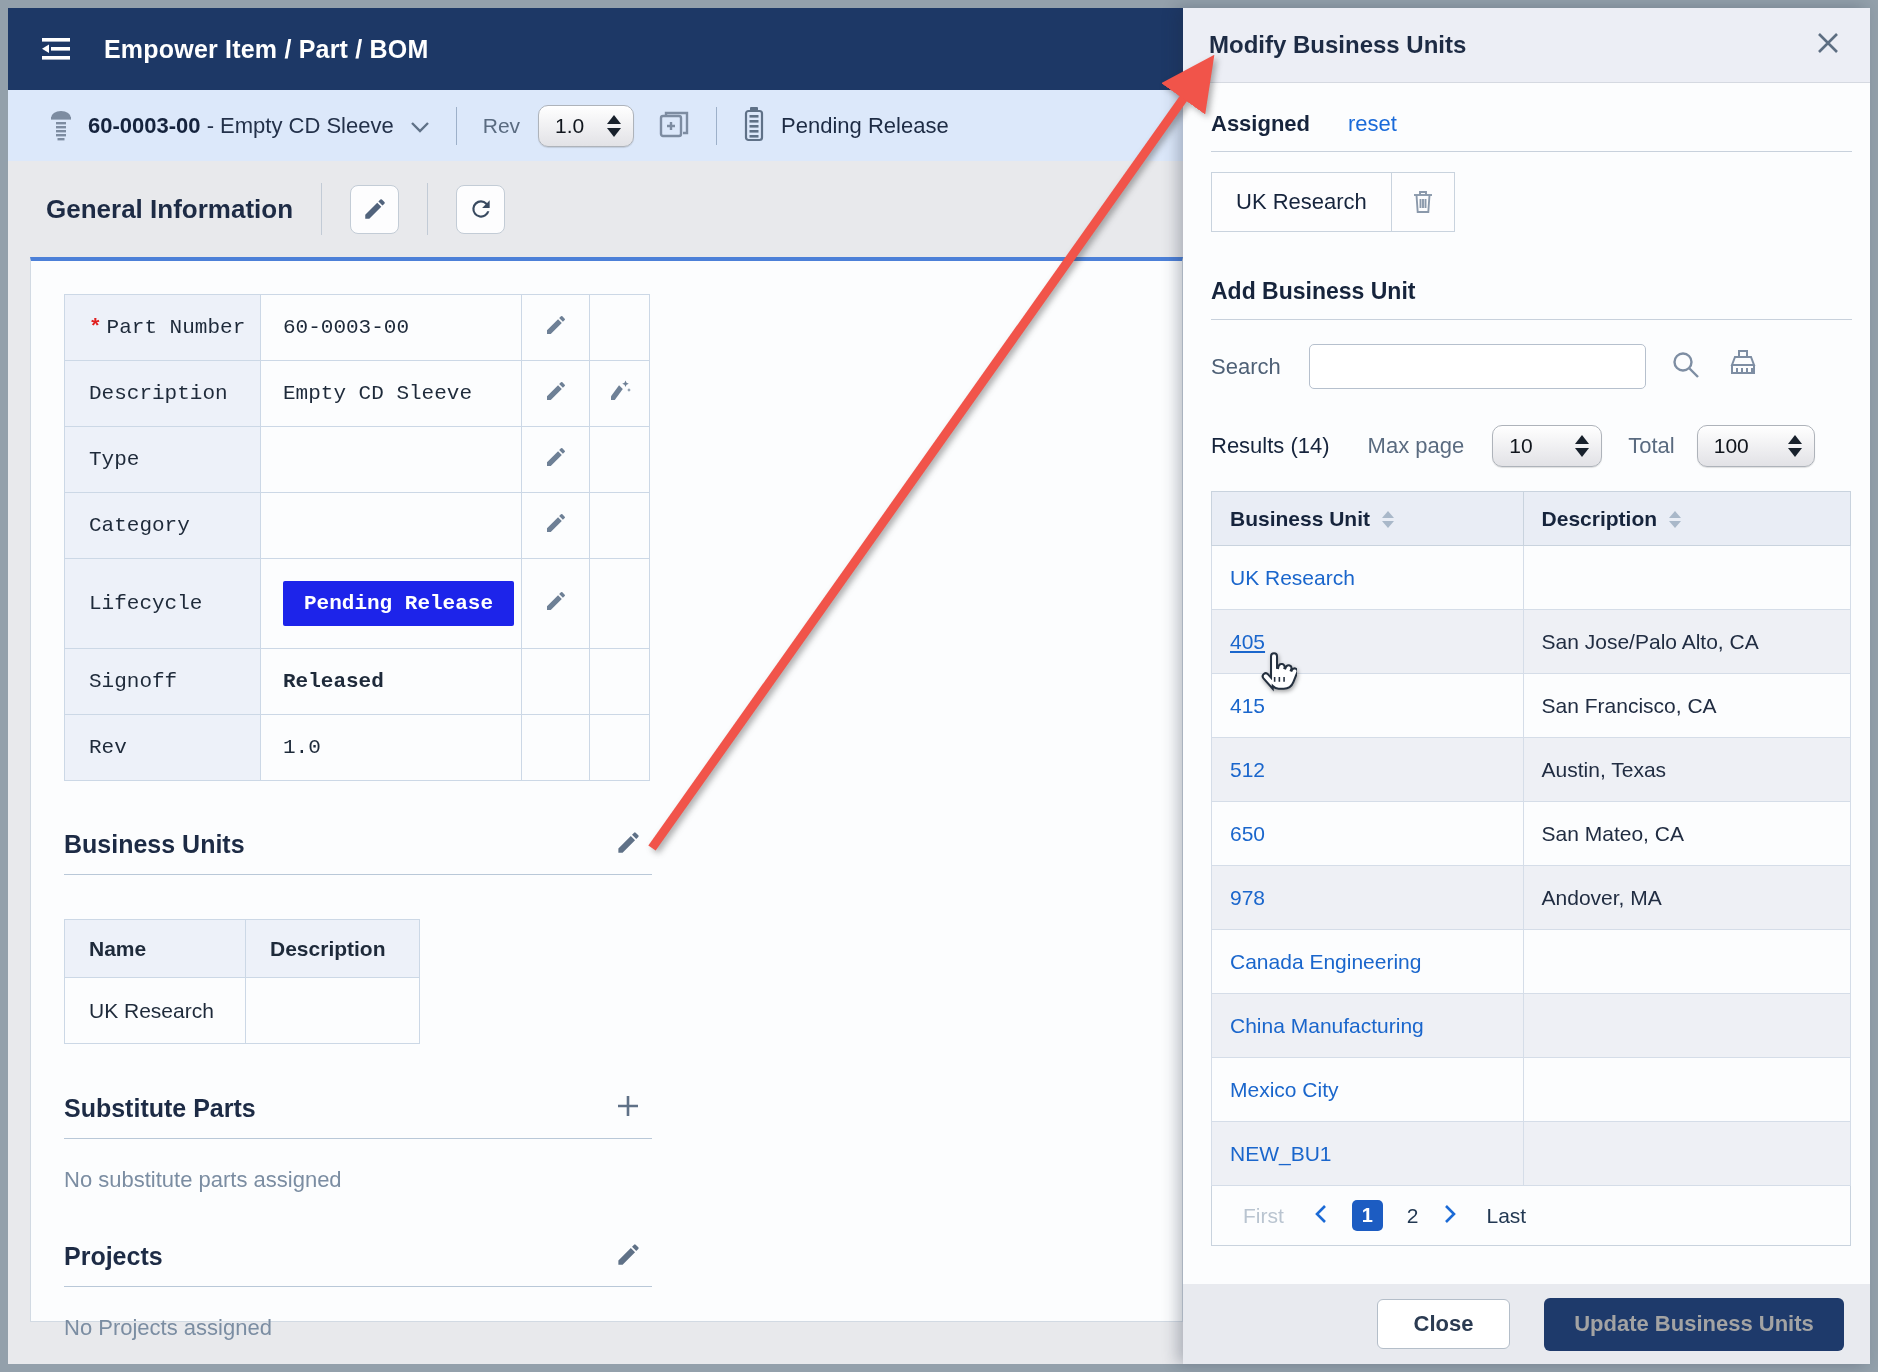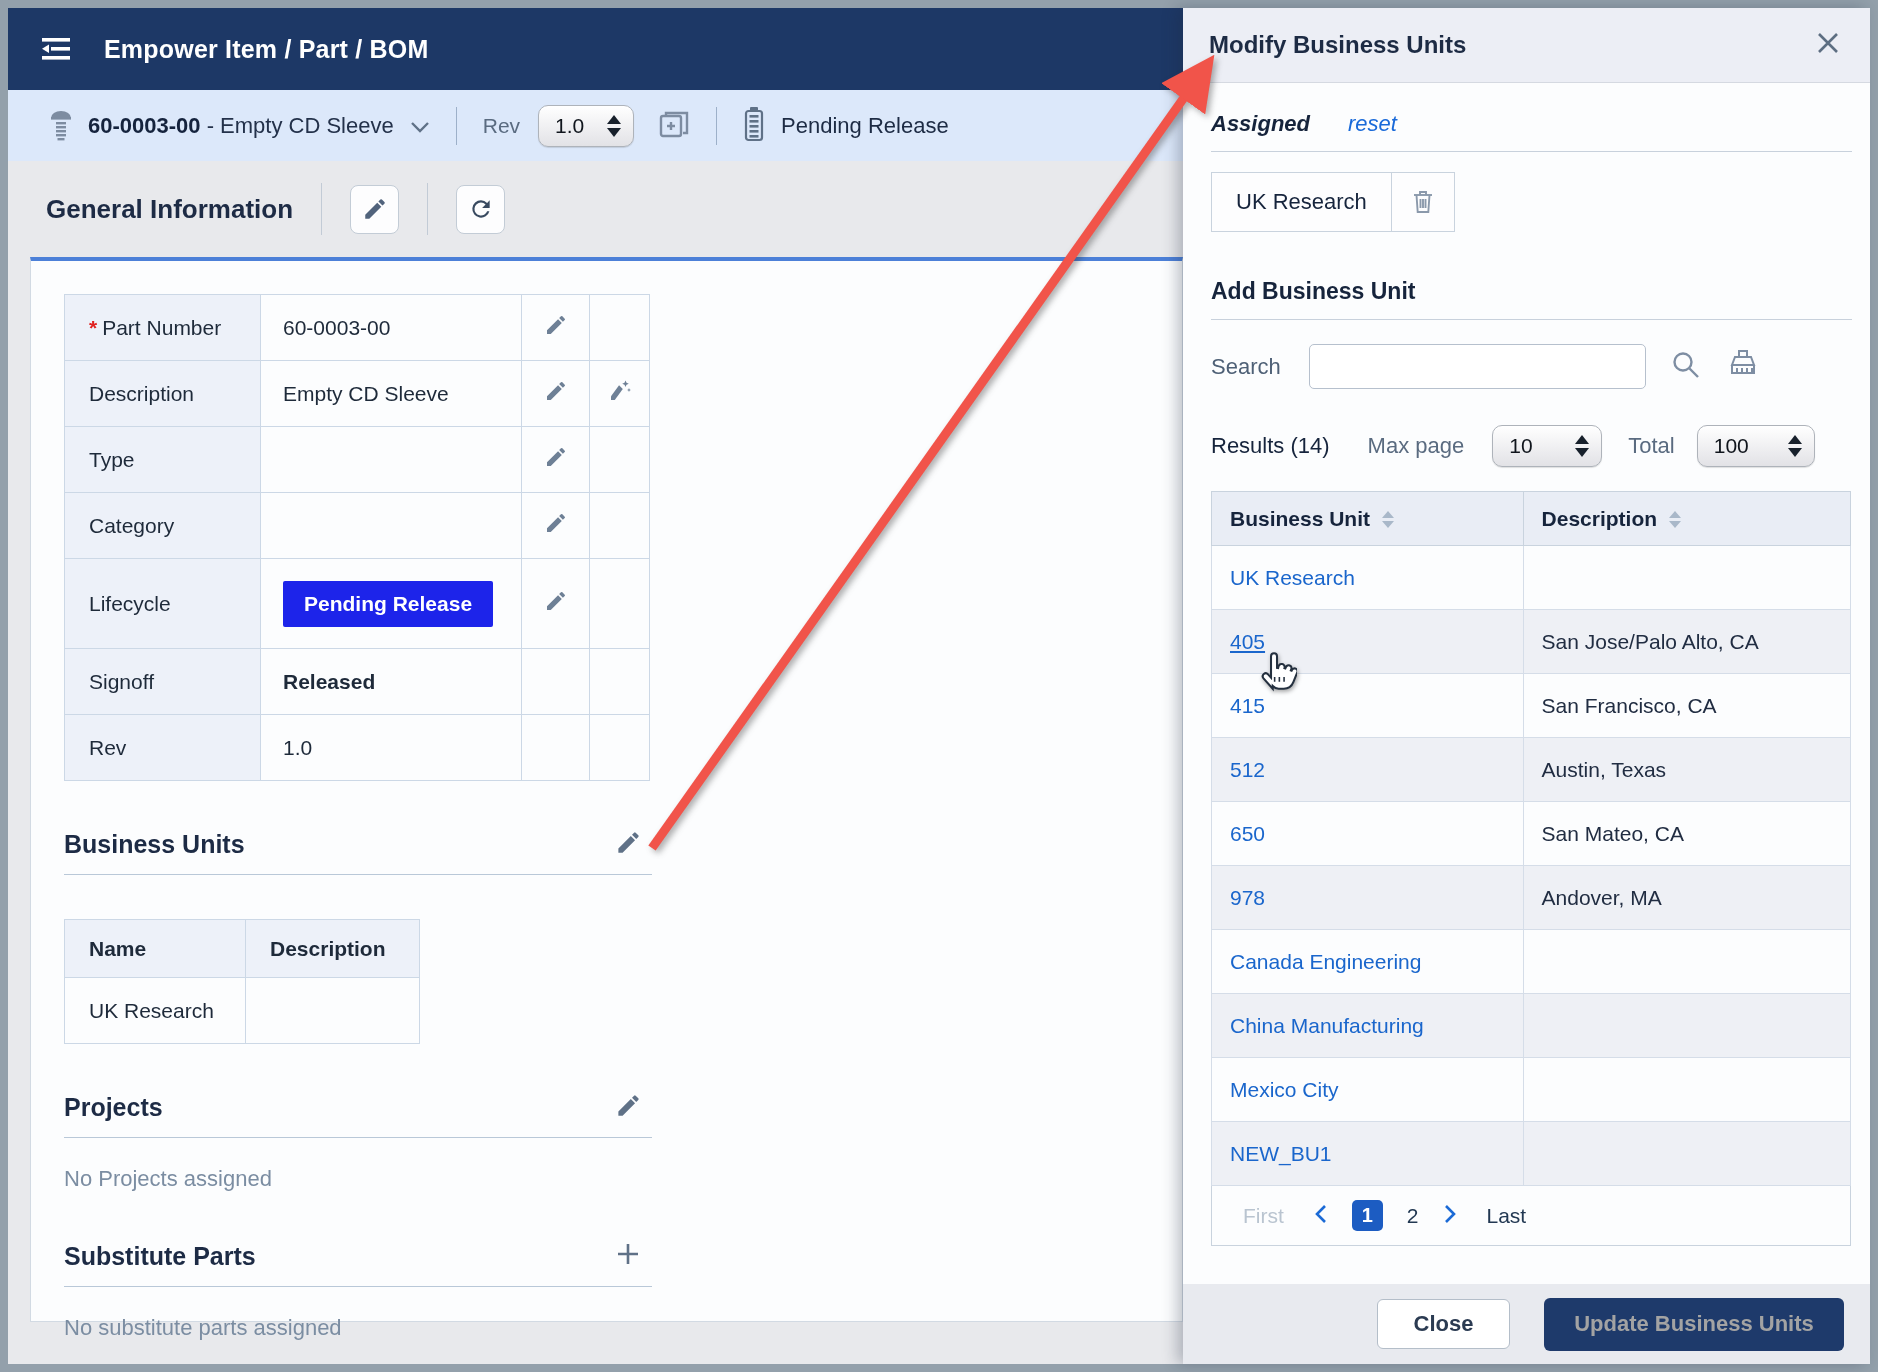--- a/index.html
+++ b/index.html
@@ -27,21 +27,21 @@
   .spin-arrows .up { width:0; height:0; border-left:7px solid transparent; border-right:7px solid transparent; border-bottom:9px solid #17202b; }
   .spin-arrows .down { width:0; height:0; border-left:7px solid transparent; border-right:7px solid transparent; border-top:9px solid #17202b; }
 
   .section-bar { height:96px; display:flex; align-items:center; padding-left:38px; }
   .page-h1 { font-size:26px; font-weight:bold; color:#1d2b45; }
   .sb-divider { width:1px; height:52px; background:#c2cbd6; margin:0 28px; }
   .icon-btn { width:49px; height:49px; background:#fdfdfe; border:1px solid #c3ccd6; border-radius:8px; display:flex; align-items:center; justify-content:center; cursor:pointer; }
 
   .card { margin-left:22px; width:1153px; height:1065px; background:#fcfdfe; border:1px solid #d2dae3; border-top:4px solid #4c80d8; padding:33px 0 0 33px; }
 
-  table.info { border-collapse:collapse; }
+  table.info { border-collapse:collapse;font-family:Liberation Mono, monospace; }
   table.info td { border:1px solid #ccd8e6; font-size:21px; color:#1e2a3a; }
   td.lbl { width:196px; background:#edf1f9; padding-left:24px; }
   td.val { width:261px; padding-left:22px; }
   td.ic1 { width:68px; text-align:center; }
   td.ic2 { width:60px; text-align:center; }
   tr.r-std td { height:66px; }
   tr.r-tall td { height:90px; }
   .req { color:#e02020; font-weight:bold; margin-right:5px; }
   .bold { font-weight:bold; }
   .badge { display:inline-block; background:#1d24ea; color:#ffffff; font-weight:bold; font-size:21px; padding:11px 21px; border-radius:2px; }
@@ -57,21 +57,21 @@
   table.bu th { background:#edf1f9; font-weight:bold; height:58px; padding-left:24px; }
   table.bu td { height:66px; padding-left:24px; }
   .bu-c1 { width:181px; } .bu-c2 { width:174px; }
 
   
   .panel { position:absolute; left:1183px; top:8px; width:687px; height:1356px; background:#fcfdfe; box-shadow:-6px 0 14px rgba(30,40,60,.28); z-index:10; }
   .panel-head { height:75px; background:#eceef5; border-bottom:1px solid #d5d9e1; display:flex; align-items:center; justify-content:space-between; padding:0 28px 0 26px; }
   .panel-title { font-size:24px; font-weight:bold; color:#1d2b44; }
   .panel-body { padding:28px 18px 0 28px; }
 
-  .assigned-row { display:flex; align-items:center;font-style:italic; }
+  .assigned-row { display:flex; align-items:center; }
   .h3 { font-size:22px; font-weight:bold; color:#16243c; }
   .link { color:#1a6ad9; font-size:22px; cursor:pointer; }
   .reset-link { margin-left:38px; }
   .thin-rule { border-bottom:1px solid #c8d1dc; margin-top:14px; }
 
   .chip { display:inline-flex; align-items:stretch; border:1px solid #c9d3de; margin-top:20px; background:#fdfdfe; }
   .chip-name { font-size:22px; color:#16243c; padding:16px 24px; display:flex; align-items:center; }
   .chip-del { border-left:1px solid #c9d3de; padding:0 18px; display:flex; align-items:center; cursor:pointer; }
 
   .add-heading { margin-top:46px; }
@@ -282,42 +282,42 @@
           <tr>
             <td>UK Research</td>
             <td></td>
           </tr>
         </tbody>
           </table>
       </div>
 
       <div class="sect">
         <div class="sect-head">
+          <span class="sect-h2">Substitute Parts</span>
+          <span>
+            <svg width="28" height="28" viewBox="0 0 28 28">
+                <path d="M14 4v20M4 14h20" stroke="#5f7187" stroke-width="2.6" fill="none"></path>
+              </svg>
+          </span>
+        </div>
+        <div class="sect-rule"></div>
+        <div class="empty-text">No substitute parts assigned</div>
+      </div>
+
+      <div class="sect">
+        <div class="sect-head">
           <span class="sect-h2">Projects</span>
           <span>
             <svg width="27" height="27" viewBox="0 0 24 24">
                 <path d="M3 17.25V21h3.75L17.81 9.94l-3.75-3.75L3 17.25zM20.71 7.04a1 1 0 0 0 0-1.41l-2.34-2.34a1 1 0 0 0-1.41 0l-1.83 1.83 3.75 3.75 1.83-1.83z" fill="#5f7187"></path>
               </svg>
           </span>
         </div>
         <div class="sect-rule"></div>
         <div class="empty-text">No Projects assigned</div>
-      </div>
-
-      <div class="sect">
-        <div class="sect-head">
-          <span class="sect-h2">Substitute Parts</span>
-          <span>
-            <svg width="28" height="28" viewBox="0 0 28 28">
-                <path d="M14 4v20M4 14h20" stroke="#5f7187" stroke-width="2.6" fill="none"></path>
-              </svg>
-          </span>
-        </div>
-        <div class="sect-rule"></div>
-        <div class="empty-text">No substitute parts assigned</div>
       </div>
 
     </div>
   </div>
 
   <div class="panel">
     <div class="panel-head">
       <span class="panel-title">Modify Business Units</span>
       <span>
         <svg width="28" height="28" viewBox="0 0 28 28">

